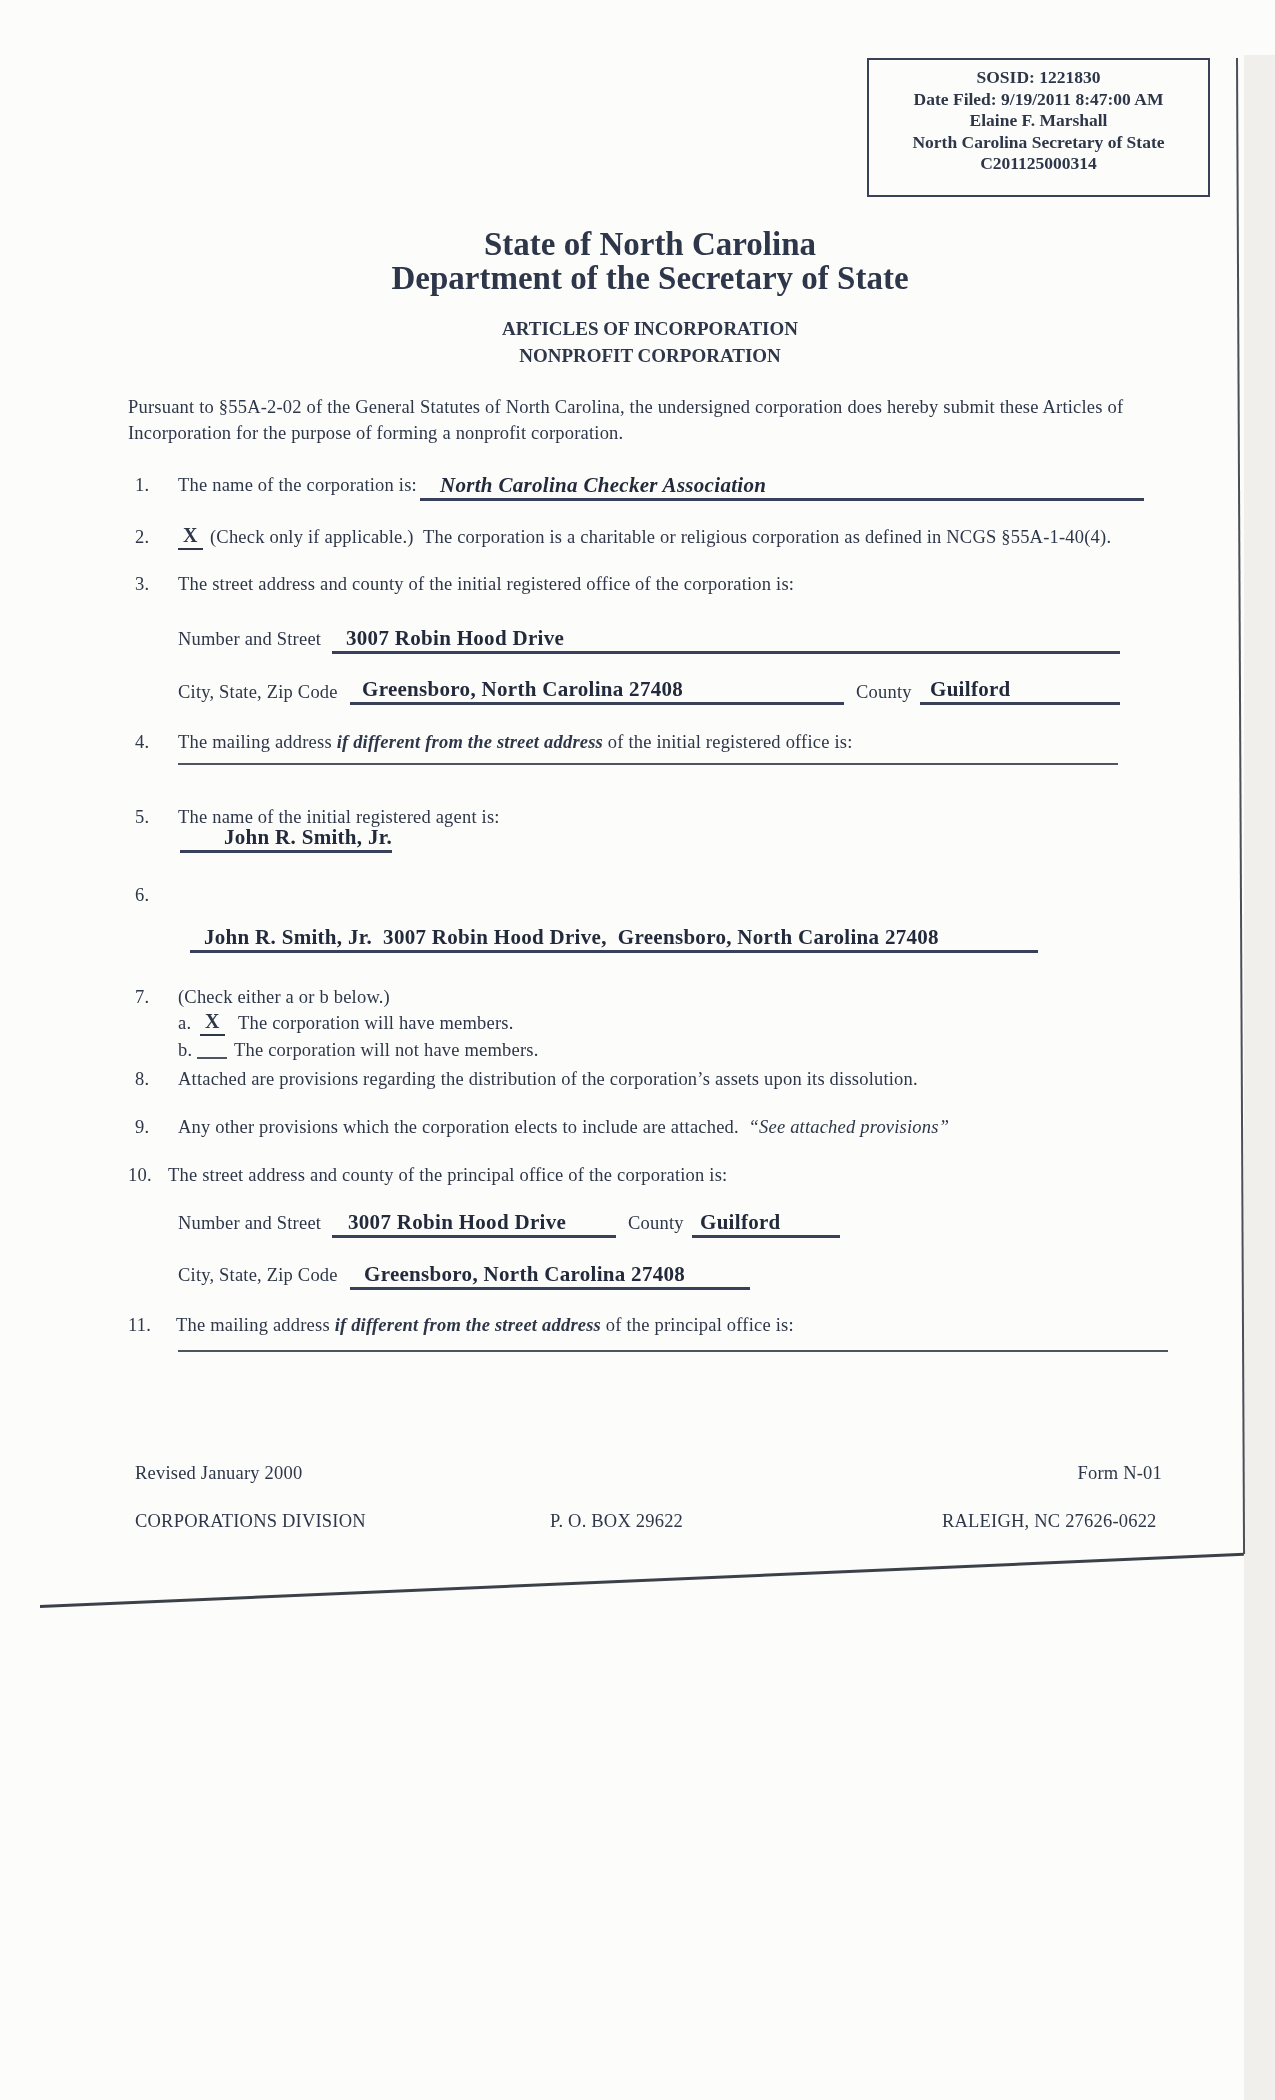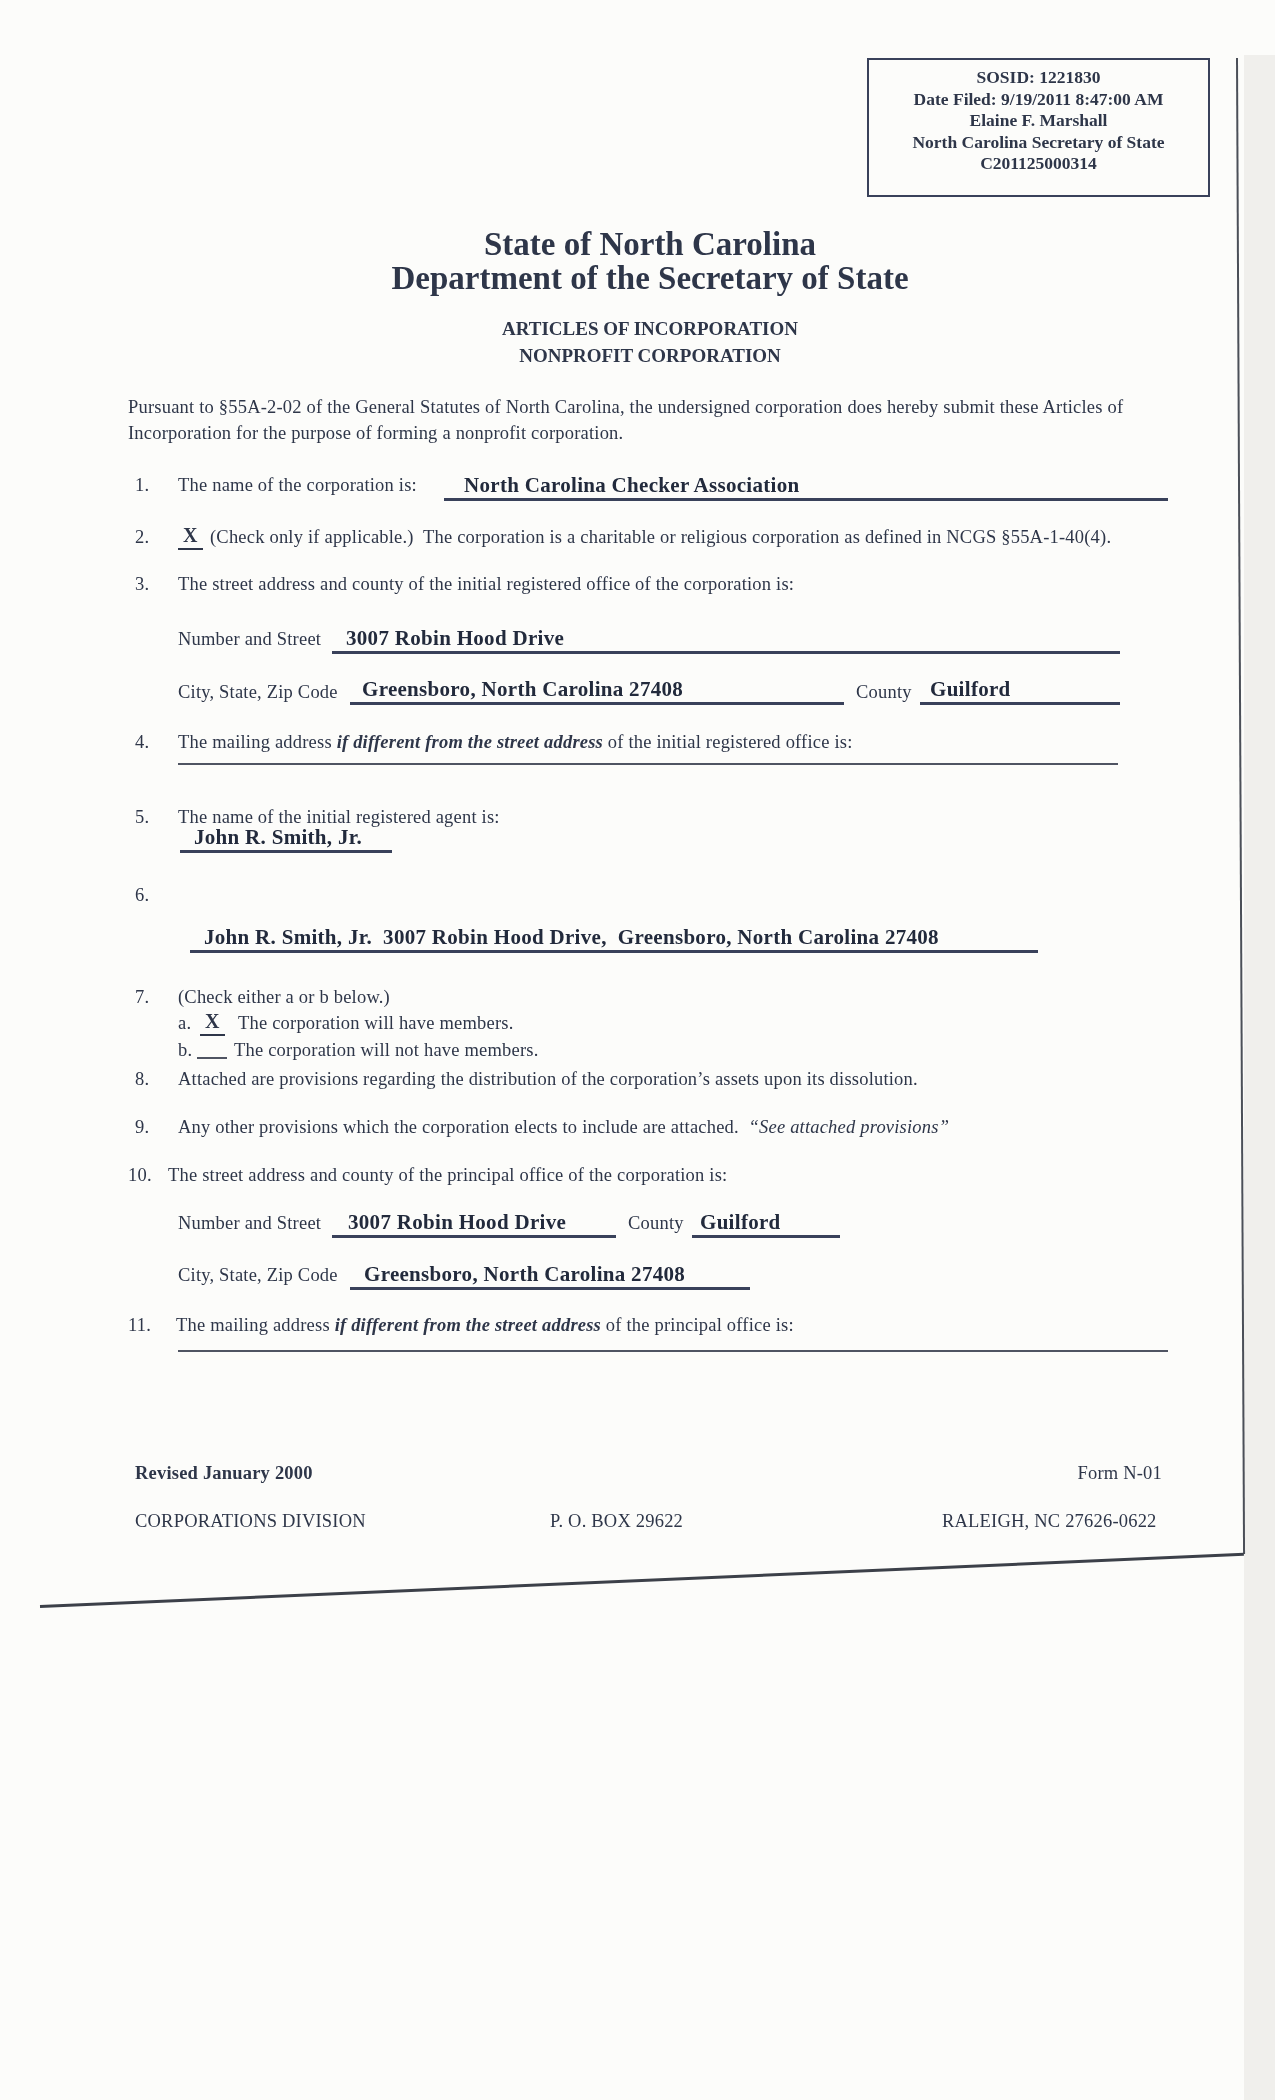--- a/index.html
+++ b/index.html
@@ -47,21 +47,21 @@
 
   <div class="abs title t1" style="top:228px;">State of North Carolina</div>
   <div class="abs title t1" style="top:262px;">Department of the Secretary of State</div>
   <div class="abs title t2" style="top:316px;">ARTICLES OF INCORPORATION</div>
   <div class="abs title t2" style="top:343px;">NONPROFIT CORPORATION</div>
 
   <div class="abs t" style="left:128px; top:394px; width:1068px;">Pursuant to §55A-2-02 of the General Statutes of North Carolina, the undersigned corporation does hereby submit these Articles of Incorporation for the purpose of forming a nonprofit corporation.</div>
 
   <div class="abs t" style="left:135px; top:472px;">1.</div>
   <div class="abs t" style="left:178px; top:472px;">The name of the corporation is:</div>
-  <div class="abs cell" style="left:444px; top:466px; width:724px; height:32px;">
+  <div class="abs cell" style="left:420px; top:466px; width:724px; height:32px;font-style:italic;">
     <span class="fill" style="padding-left:20px;">North Carolina Checker Association</span>
   </div>
 
   <div class="abs t" style="left:135px; top:524px;">2.</div>
   <span class="abs t x-mark" style="left:178px; top:522px;">X</span>
   <div class="abs t" style="left:210px; top:524px; width:960px;">(Check only if applicable.)  The corporation is a charitable or religious corporation as defined in NCGS §55A-1-40(4).</div>
 
   <div class="abs t" style="left:135px; top:571px;">3.</div>
   <div class="abs t" style="left:178px; top:571px;">The street address and county of the initial registered office of the corporation is:</div>
 
@@ -78,21 +78,21 @@
   <div class="abs cell" style="left:920px; top:670px; width:200px; height:32px;">
     <span class="fill" style="padding-left:10px;">Guilford</span>
   </div>
 
   <div class="abs t" style="left:135px; top:729px;">4.</div>
   <div class="abs t" style="left:178px; top:729px; width:990px;"><span>The mailing address </span><span class="bi">if different from the street address</span><span> of the initial registered office is:</span></div>
   <div class="abs blank-line" style="left:178px; top:740px; width:940px; height:23px;"></div>
 
   <div class="abs t" style="left:135px; top:804px;">5.</div>
   <div class="abs t" style="left:178px; top:804px;">The name of the initial registered agent is:</div>
-  <div class="abs cell" style="left:180px; top:822px; width:212px; height:28px;">
+  <div class="abs cell" style="left:180px; top:822px; width:212px; height:28px;justify-content:flex-end;">
     <span class="fill" style="padding-left:14px;">John R. Smith, Jr.</span>
   </div>
 
   <div class="abs t" style="left:135px; top:882px;">6.</div>
   <div class="abs cell" style="left:190px; top:918px; width:848px; height:32px;">
     <span class="fill" style="padding-left:14px;">John R. Smith, Jr.  3007 Robin Hood Drive,  Greensboro, North Carolina 27408</span>
   </div>
 
   <div class="abs t" style="left:135px; top:984px;">7.</div>
   <div class="abs t" style="left:178px; top:984px;">(Check either a or b below.)</div>
@@ -123,21 +123,21 @@
 
   <div class="abs t" style="left:178px; top:1262px;">City, State, Zip Code</div>
   <div class="abs cell" style="left:350px; top:1255px; width:400px; height:32px;">
     <span class="fill" style="padding-left:14px;">Greensboro, North Carolina 27408</span>
   </div>
 
   <div class="abs t" style="left:128px; top:1312px;">11.</div>
   <div class="abs t" style="left:176px; top:1312px; width:990px;"><span>The mailing address </span><span class="bi">if different from the street address</span><span> of the principal office is:</span></div>
   <div class="abs blank-line" style="left:178px; top:1326px; width:990px; height:24px;"></div>
 
-  <div class="abs footer-t" style="left:135px; top:1463px;font-weight:bold;">Revised January 2000</div>
+  <div class="abs footer-t" style="left:135px; top:1463px;">Revised January 2000</div>
   <div class="abs footer-t" style="left:1000px; top:1463px; width:162px; text-align:right;">Form N-01</div>
   <div class="abs footer-t" style="left:135px; top:1511px;">CORPORATIONS DIVISION</div>
   <div class="abs footer-t" style="left:550px; top:1511px;">P. O. BOX 29622</div>
   <div class="abs footer-t" style="left:942px; top:1511px;">RALEIGH, NC 27626-0622</div>
 
   <div class="abs r-strip"></div>
   <div class="abs v-line"></div>
   <div class="abs b-line"></div>
 
 </div>

